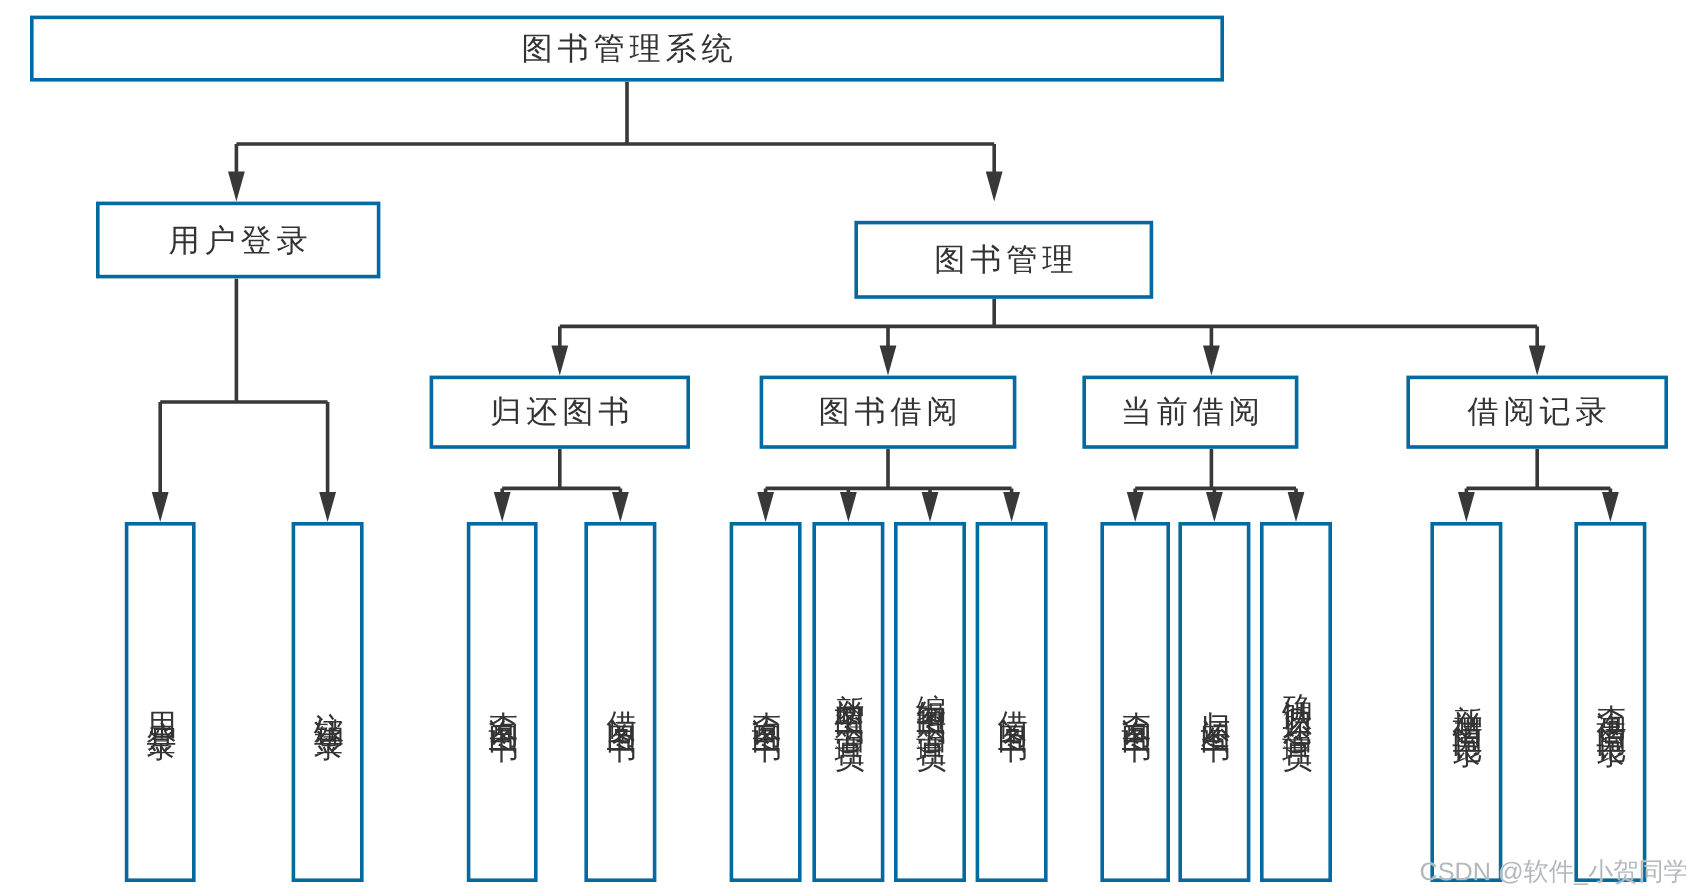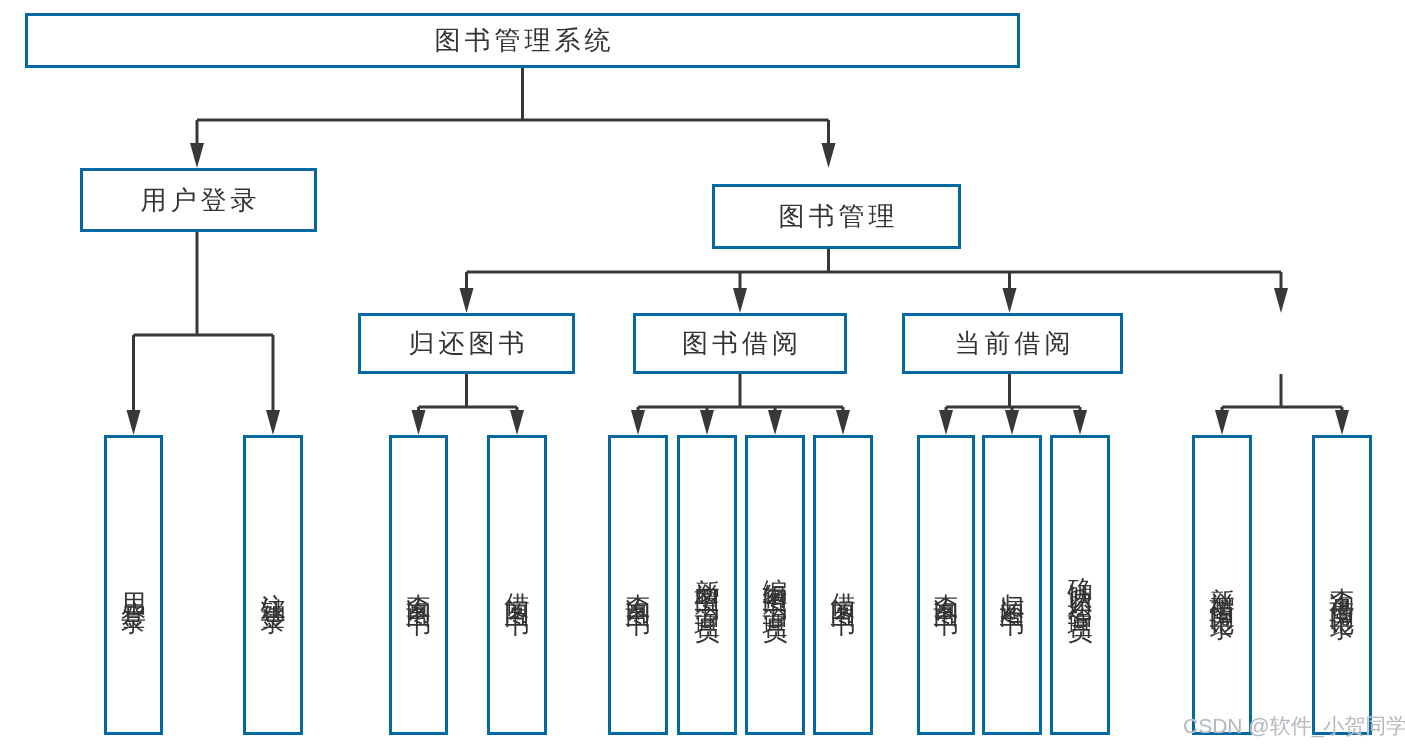--- a/index.html
+++ b/index.html
@@ -124,22 +124,25 @@
   <div class="node" style="left:712px; top:168px; width:249px; height:65px;margin-top:16px;">
     <span class="h-label">图书管理</span>
   </div>
 
   <div class="node" style="left:358px; top:313px; width:217px; height:61px;">
     <span class="h-label">归还图书</span>
   </div>
   <div class="node" style="left:633px; top:313px; width:214px; height:61px;text-align:center;">
     <span class="h-label">图书借阅</span>
   </div>
-  <div class="node" style="left:902px; top:313px; width:221px; height:61px;">
+  <div class="node" style="left:902px; top:313px; width:180px; height:61px;">
     <span class="h-label">当前借阅</span>
+  </div>
+  <div class="node" style="left:1172px; top:313px; width:218px; height:61px;">
+    <span class="h-label">借阅记录</span>
   </div>
 
   <div class="node leaf" style="left:104px; top:435px; width:59px; height:300px;">
     <span class="v-label">用户登录</span>
   </div>
   <div class="node leaf" style="left:243px; top:435px; width:60px; height:300px;">
     <span class="v-label">注销登录</span>
   </div>
 
   <div class="node leaf" style="left:389px; top:435px; width:59px; height:300px;">

